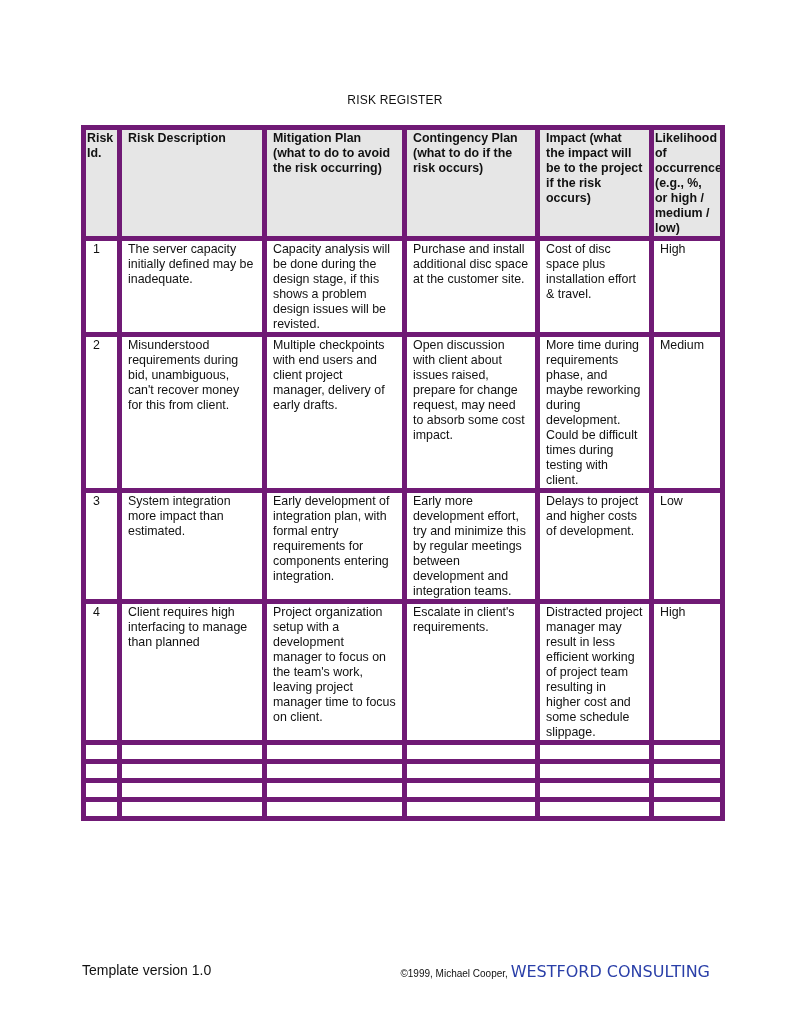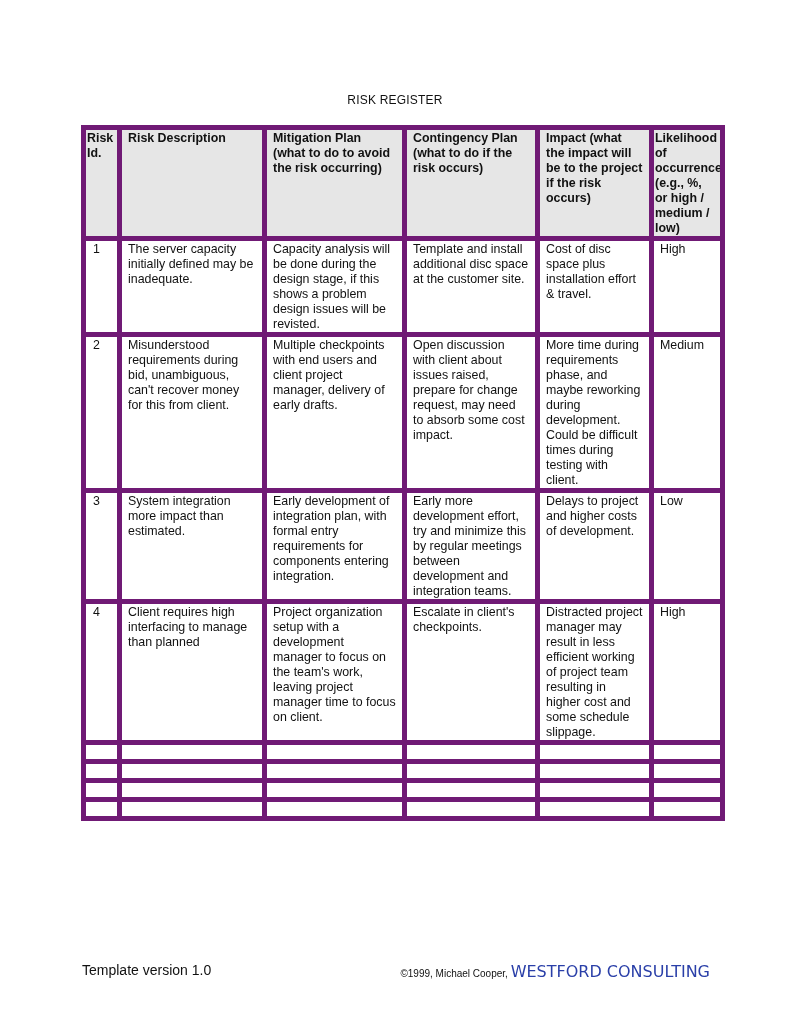--- a/index.html
+++ b/index.html
@@ -62,21 +62,21 @@
       <th>Contingency Plan (what to do if the risk occurs)</th>
       <th>Impact (what the impact will be to the project if the risk occurs)</th>
       <th class="c5">Likelihood of occurrence (e.g., %, or high / medium / low)</th>
     </tr>
   </thead>
   <tbody>
     <tr class="r1">
       <td class="c0">1</td>
       <td>The server capacity initially defined may be inadequate.</td>
       <td>Capacity analysis will be done during the design stage, if this shows a problem design issues will be revisted.</td>
-      <td>Template and install additional disc space at the customer site.</td>
+      <td>Purchase and install additional disc space at the customer site.</td>
       <td>Cost of disc space plus installation effort &amp; travel.</td>
       <td class="c5">High</td>
     </tr>
     <tr class="r2">
       <td class="c0">2</td>
       <td>Misunderstood requirements during bid, unambiguous, can't recover money for this from client.</td>
       <td>Multiple checkpoints with end users and client project manager, delivery of early drafts.</td>
       <td>Open discussion with client about issues raised, prepare for change request, may need to absorb some cost impact.</td>
       <td>More time during requirements phase, and maybe reworking during development. Could be difficult times during testing with client.</td>
       <td class="c5">Medium</td>
@@ -86,21 +86,21 @@
       <td>System integration more impact than estimated.</td>
       <td>Early development of integration plan, with formal entry requirements for components entering integration.</td>
       <td>Early more development effort, try and minimize this by regular meetings between development and integration teams.</td>
       <td>Delays to project and higher costs of development.</td>
       <td class="c5">Low</td>
     </tr>
     <tr class="r4">
       <td class="c0">4</td>
       <td>Client requires high interfacing to manage than planned</td>
       <td>Project organization setup with a development manager to focus on the team's work, leaving project manager time to focus on client.</td>
-      <td>Escalate in client's checkpoints.</td>
+      <td>Escalate in client's requirements.</td>
       <td>Distracted project manager may result in less efficient working of project team resulting in higher cost and some schedule slippage.</td>
       <td class="c5">High</td>
     </tr>
     <tr class="empty">
       <td></td>
         <td></td>
         <td></td>
         <td></td>
         <td></td>
         <td></td>

